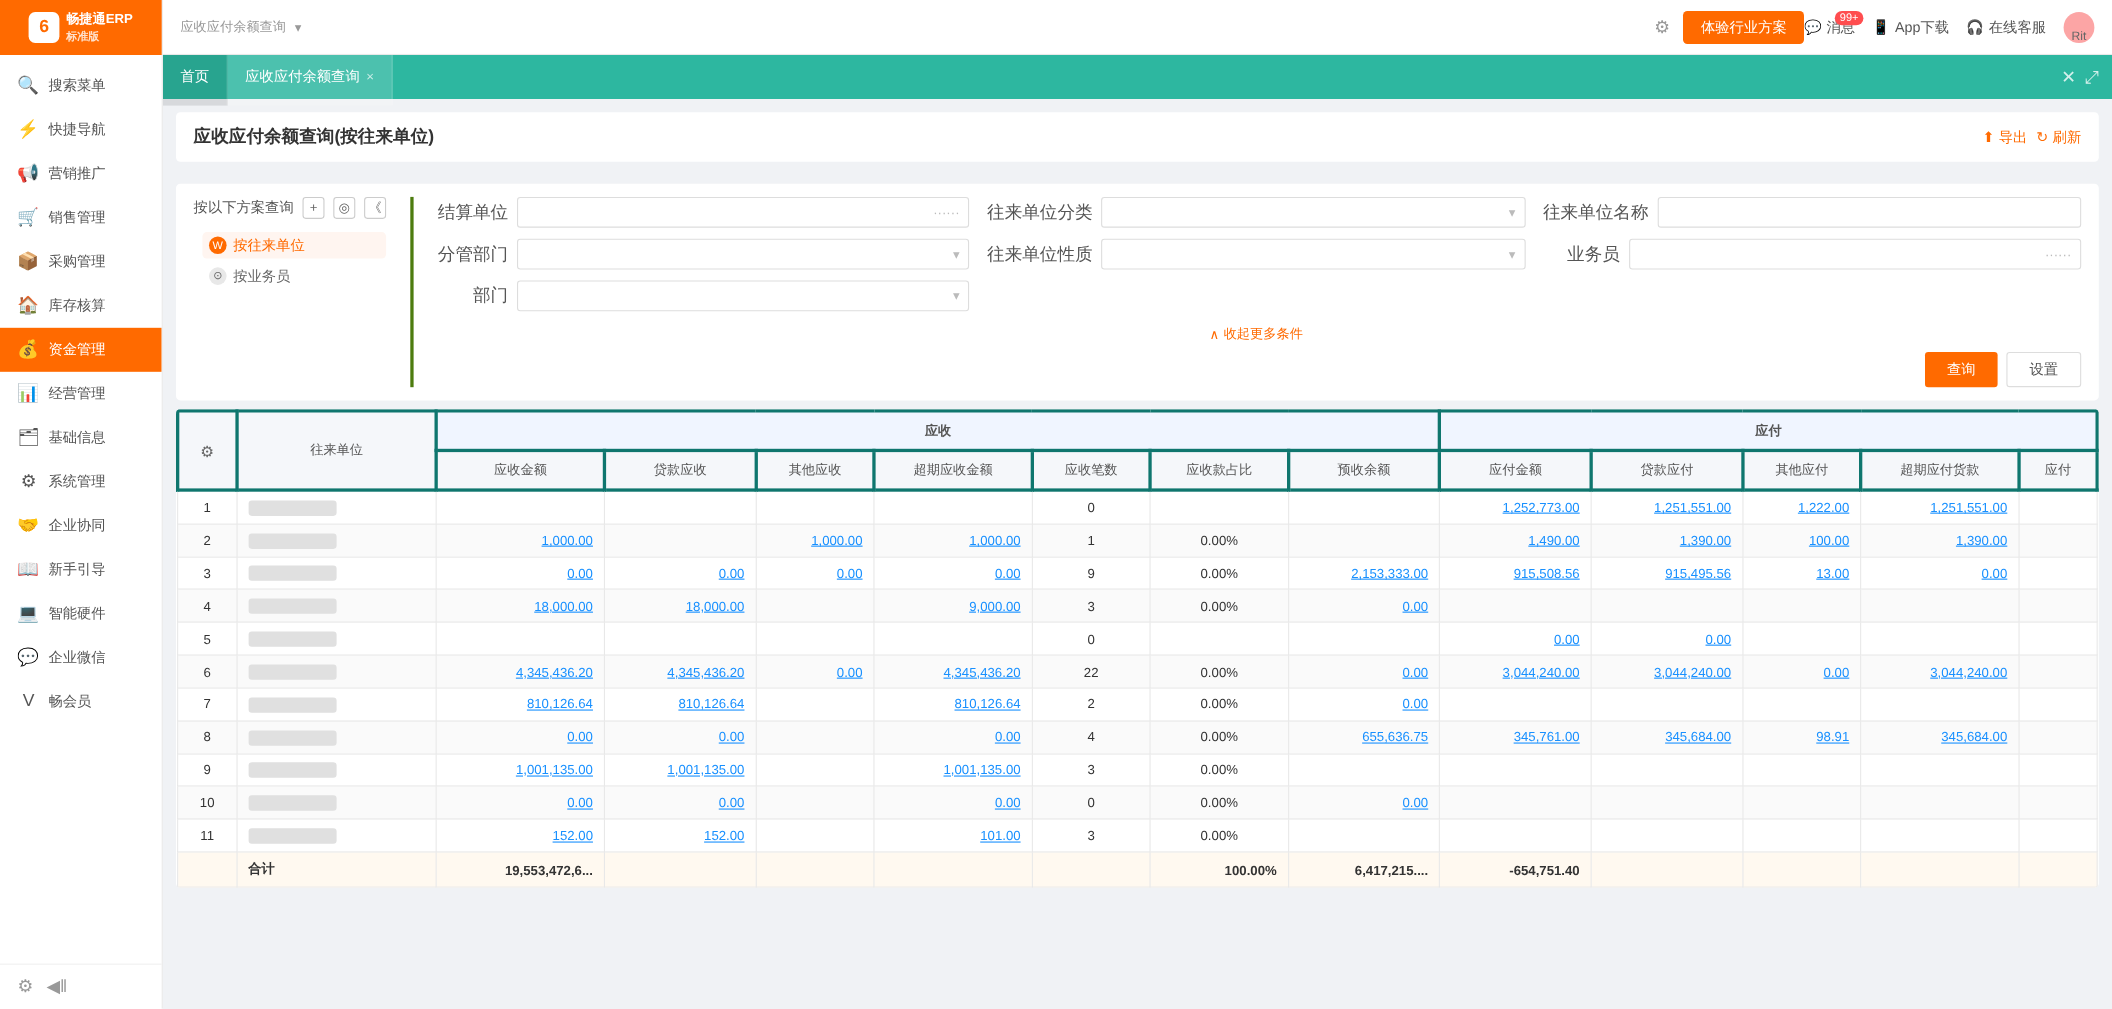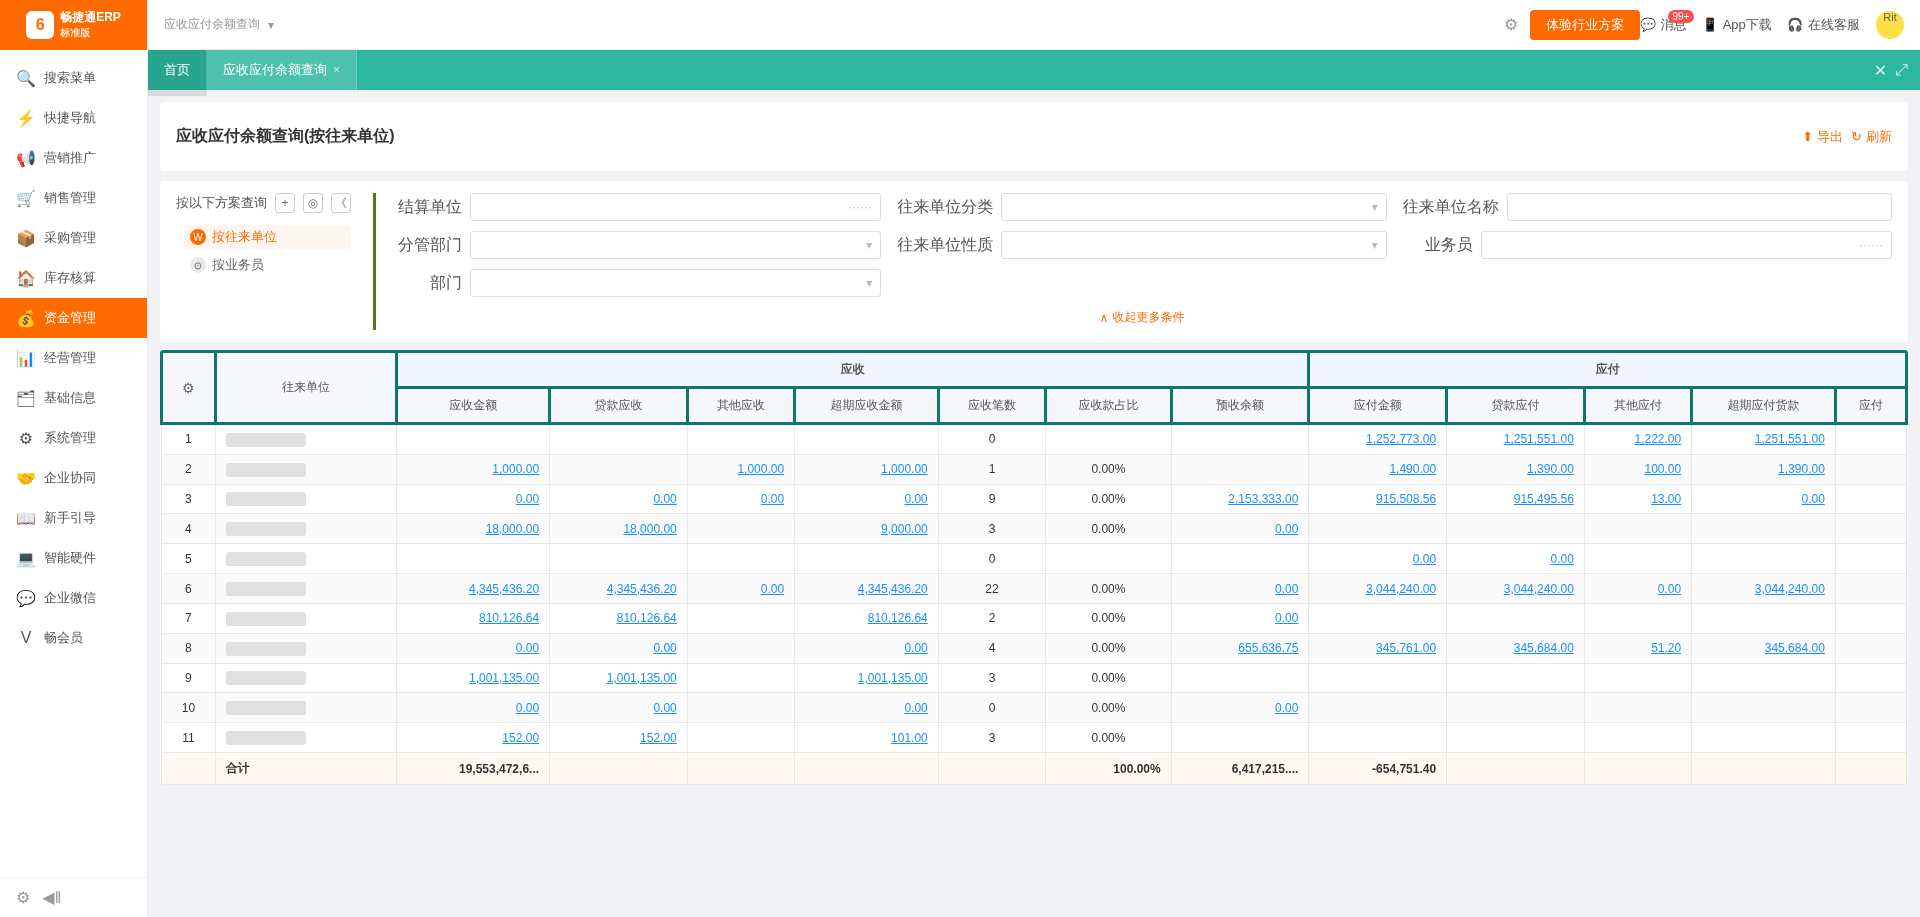--- a/index.html
+++ b/index.html
@@ -49,21 +49,21 @@
     .header-promo-btn {
       background: #ff6a00; color: #fff; border: none; padding: 6px 16px;
       border-radius: 4px; cursor: pointer; font-size: 13px;
     }
     .header-right { display: flex; align-items: center; gap: 16px; margin-left: auto; }
     .header-msg { display: flex; align-items: center; gap: 4px; color: #555; font-size: 13px; cursor: pointer; position: relative; }
     .badge { background: #ff4d4f; color: #fff; border-radius: 10px; padding: 1px 5px; font-size: 10px; position: absolute; top: -6px; right: -8px; }
     .header-app { display: flex; align-items: center; gap: 4px; color: #555; font-size: 13px; cursor: pointer; }
     .header-service { display: flex; align-items: center; gap: 4px; color: #555; font-size: 13px; cursor: pointer; }
     .header-user { display: flex; align-items: center; gap: 4px; color: #555; font-size: 13px; cursor: pointer; }
-    .header-avatar { width: 28px; height: 28px; border-radius: 50%; background: #fde047; display: flex; align-items: flex-start; justify-content: center; font-size: 11px; color: #666; }
+    .header-avatar { width: 28px; height: 28px; border-radius: 50%; background: #fca5a5; display: flex; align-items: flex-end; justify-content: center; font-size: 11px; color: #666; }
 
     
     .main-area {
       position: fixed; left: 148px; top: 50px; right: 0; bottom: 0;
       display: flex; flex-direction: column; background: #f0f2f5;
     }
 
     
     .tabs-bar {
       background: #2db7a0; display: flex; align-items: center; padding: 0;
@@ -78,21 +78,21 @@
     .tab-item.active { background: rgba(255,255,255,0.15); }
     .tab-close { opacity: 0.7; font-size: 12px; }
     .tabs-actions { margin-left: auto; display: flex; align-items: center; gap: 8px; padding-right: 12px; }
     .tabs-action-btn { color: #fff; opacity: 0.8; cursor: pointer; font-size: 16px; }
 
     
     .page-content { flex: 1; overflow: auto; padding: 12px; }
 
     
     .page-header {
-      background: #fff; padding: 24px 16px; margin-bottom: 10px;
+      background: #fff; padding: 12px 16px; margin-bottom: 20px;
       display: flex; justify-content: space-between;
       border-radius: 4px;
     }
     .page-title { font-size: 16px; font-weight: bold; color: #333; }
     .page-actions { display: flex; gap: 8px; }
     .btn-export { display: flex; align-items: center; gap: 4px; color: #ff6a00; cursor: pointer; font-size: 13px; }
     .btn-refresh { display: flex; align-items: center; gap: 4px; color: #ff6a00; cursor: pointer; font-size: 13px; }
 
     
     .search-area {
@@ -352,20 +352,24 @@
               <span class="field-label">部门</span>
               <div class="field-input" style="flex:1; height:28px; border:1px solid #ddd; border-radius:3px; padding:0 8px; display:flex; align-items:center; justify-content:flex-end; color:#bbb;">▾</div>
             </div>
           </div>
 
           <div class="search-collapse">
             <span>∧</span>
             <span>收起更多条件</span>
           </div>
 
+          <div class="search-btn-row">
+            <button class="btn-query">查询</button>
+            <button class="btn-setting">设置</button>
+          </div>
         </div>
       </div>
     </div>
 
     <div class="table-container">
       <table class="data-table">
         <thead>
           <tr>
             <th rowspan="2"><span class="settings-icon">⚙</span></th>
             <th rowspan="2" style="min-width:120px;">往来单位</th>
@@ -505,21 +509,21 @@
               <td class="left"><span class="masked"></span></td>
               <td><span class="link-val">0.00</span></td>
               <td><span class="link-val">0.00</span></td>
               <td></td>
               <td><span class="link-val">0.00</span></td>
               <td class="center">4</td>
               <td class="center">0.00%</td>
               <td><span class="link-val">655,636.75</span></td>
               <td><span class="link-val">345,761.00</span></td>
               <td><span class="link-val">345,684.00</span></td>
-              <td><span class="link-val">51.20</span></td>
+              <td><span class="link-val">98.91</span></td>
               <td><span class="link-val">345,684.00</span></td>
               <td></td>
             </tr>
             <tr>
               <td class="center">9</td>
               <td class="left"><span class="masked"></span></td>
               <td><span class="link-val">1,001,135.00</span></td>
               <td><span class="link-val">1,001,135.00</span></td>
               <td></td>
               <td><span class="link-val">1,001,135.00</span></td>

